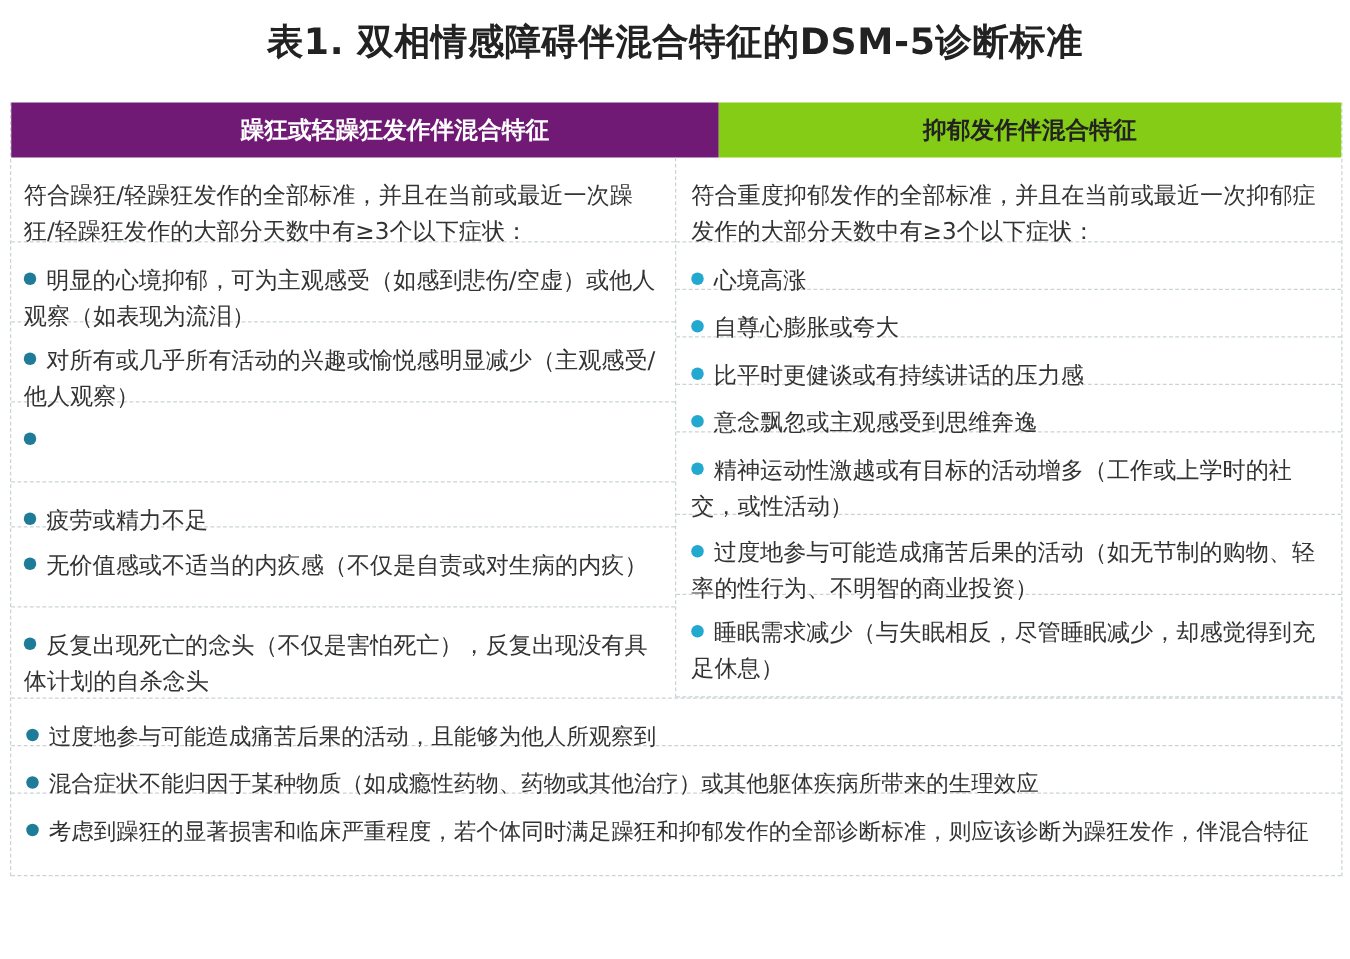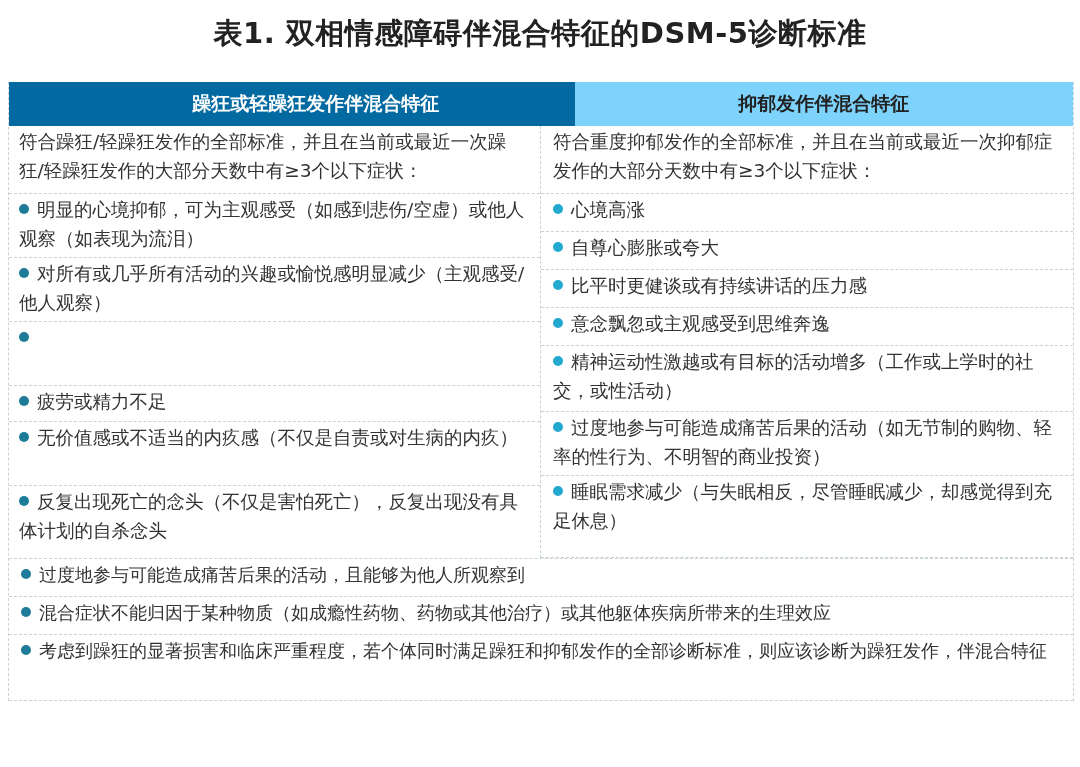--- a/index.html
+++ b/index.html
@@ -12,35 +12,35 @@
     position: absolute; top: 14px; left: 0; width: 1080px;
     text-align: center; font-size: 29px; font-weight: bold; color: #222222;
     letter-spacing: 0.5px;
   }
   .table {
     position: absolute; left: 8px; top: 82px; width: 1064px;
     border-left: 1px dashed #c9d3d6; border-right: 1px dashed #c9d3d6;
   }
   .head { display: flex; height: 44px; }
   .head .hl {
-    width: 532px; background: #0369a1; color: #ffffff;
+    width: 532px; background: #701a75; color: #ffffff;
     font-size: 19px; font-weight: bold;
     display: flex; align-items: center; justify-content: center; padding-left: 48px;
   }
   .head .hr {
-    width: 512px; background: #7dd3fc; color: #222222;
+    width: 512px; background: #84cc16; color: #222222;
     font-size: 19px; font-weight: bold;
     display: flex; align-items: center; justify-content: center;
   }
   .cols { display: flex; }
   .col { width: 532px; box-sizing: border-box; }
   .col.left { border-right: 1px dashed #c9d3d6; }
   .cell {
     border-bottom: 1px dashed #c9d3d6;
-    padding: 1px 10px 4px 10px; font-size: 18.5px; line-height: 29px;
+    padding: 16px 10px 4px 10px; font-size: 18.5px; line-height: 29px;
     box-sizing: border-box;
   }
   .col.right .cell { padding-left: 12px; }
   .dot {
     display: inline-block; width: 10px; height: 10px; border-radius: 50%;
     margin-right: 8px; vertical-align: 2px;
   }
   .dot.dark { background: #1e7c99; }
   .dot.light { background: #23a9d0; }
   .full .cell { padding-left: 12px; font-size: 18px; }

